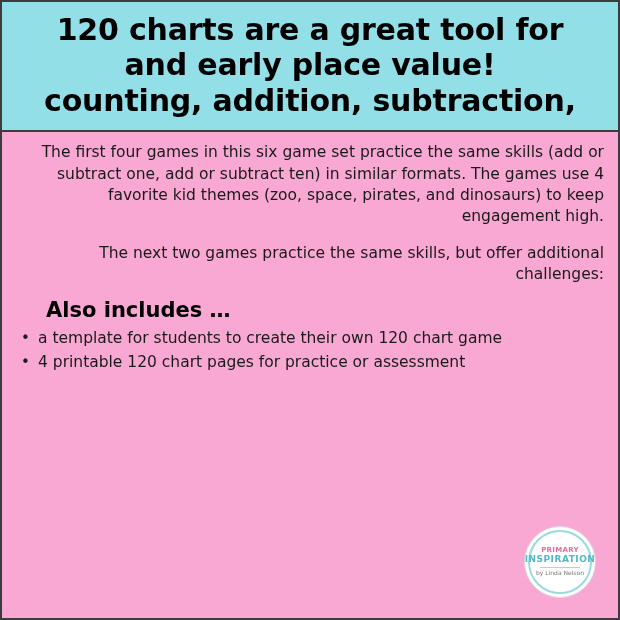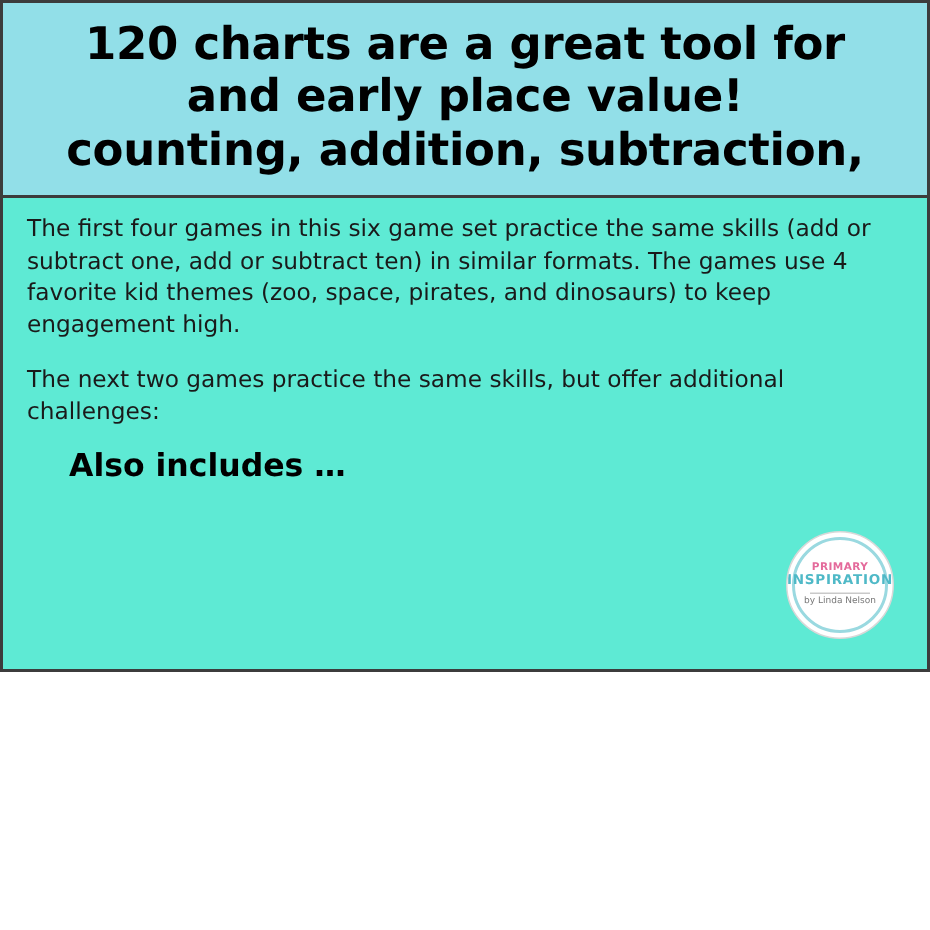--- a/index.html
+++ b/index.html
@@ -9,24 +9,24 @@
   body {
     width: 620px;
     height: 620px;
     background: #ffffff;
     font-family: "DejaVu Sans", sans-serif;
     overflow: hidden;
   }
   .page {
     position: relative;
     width: 620px;
-    height: 448px;
+    height: 620px;
     box-sizing: border-box;
     border: 2px solid #3c3c3c;
-    background: #5eead4;
+    background: #f9a8d4;
     overflow: hidden;
   }
   .header {
     background: #92dfe8;
     border-bottom: 2px solid #3c3c3c;
     padding: 10px 8px 12px 8px;
     box-sizing: border-box;
   }
   .header-title {
     margin: 0;
@@ -40,20 +40,21 @@
   }
   .body {
     padding: 10px 14px 0 16px;
     box-sizing: border-box;
   }
   .para {
     font-size: 15.5px;
     line-height: 1.38;
     color: #1a1a1a;
     margin: 0 0 0 0;
+    text-align: right;
   }
   .para + .para {
     margin-top: 15px;
   }
   .lead {
     font-weight: bold;
     color: #000000;
   }
   .also {
     margin-top: 13px;
@@ -156,20 +157,24 @@
   <div class="body">
 
     <p class="para">The first four games in this six game set practice the same skills (add or subtract one, add or subtract ten) in similar formats. The games use 4 favorite kid themes (zoo, space, pirates, and dinosaurs) to keep engagement high.</p>
 
     <p class="para">The next two games practice the same skills, but offer additional challenges:</p>
 
 
 
     <div class="also">Also includes …</div>
 
+    <ul class="bullets">
+      <li>a template for students to create their own 120 chart game</li>
+      <li>4 printable 120 chart pages for practice or assessment</li>
+    </ul>
 
   </div>
 
   <div class="logo">
     <div class="logo-ring"></div>
     <div class="logo-top">PRIMARY</div>
     <div class="logo-mid">INSPIRATION</div>
     <div class="logo-line"></div>
     <div class="logo-bot">by Linda Nelson</div>
   </div>

